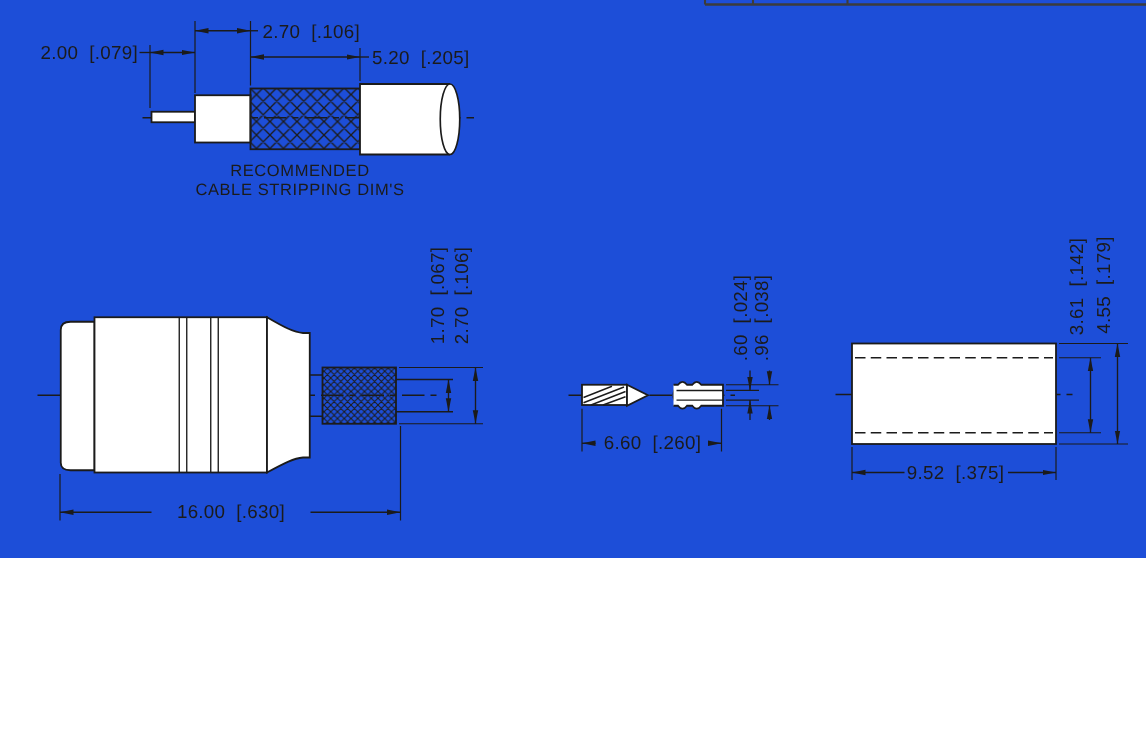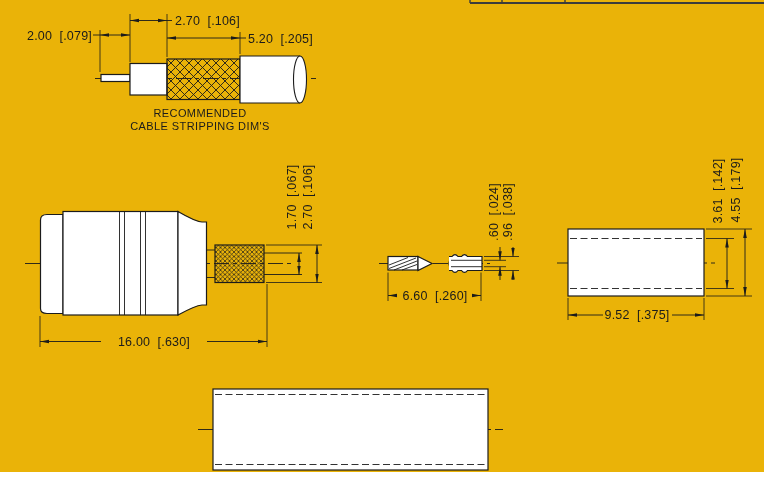--- a/index.html
+++ b/index.html
@@ -1,16 +1,16 @@
 <!DOCTYPE html>
 <html><head>
 <meta charset="utf-8">
 <style>
   html,body{margin:0;padding:0;background:#ffffff;}
-  .canvas{position:relative;width:764px;height:472px;background:#eab308;overflow:hidden;}
+  .canvas{position:relative;width:764px;height:372px;background:#1d4ed8;overflow:hidden;}
   svg text{
     font-family:"Liberation Sans", sans-serif;
     font-size:12.5px;
     fill:#1b1b1b;
     white-space:pre;
     letter-spacing:0.2px;
   }
   svg text.caption{font-size:11px;letter-spacing:0.4px;}
   svg .part{fill:#ffffff;stroke:#1b1b1b;stroke-width:1.2;}
   svg .thin{fill:none;stroke:#1b1b1b;stroke-width:0.9;}

